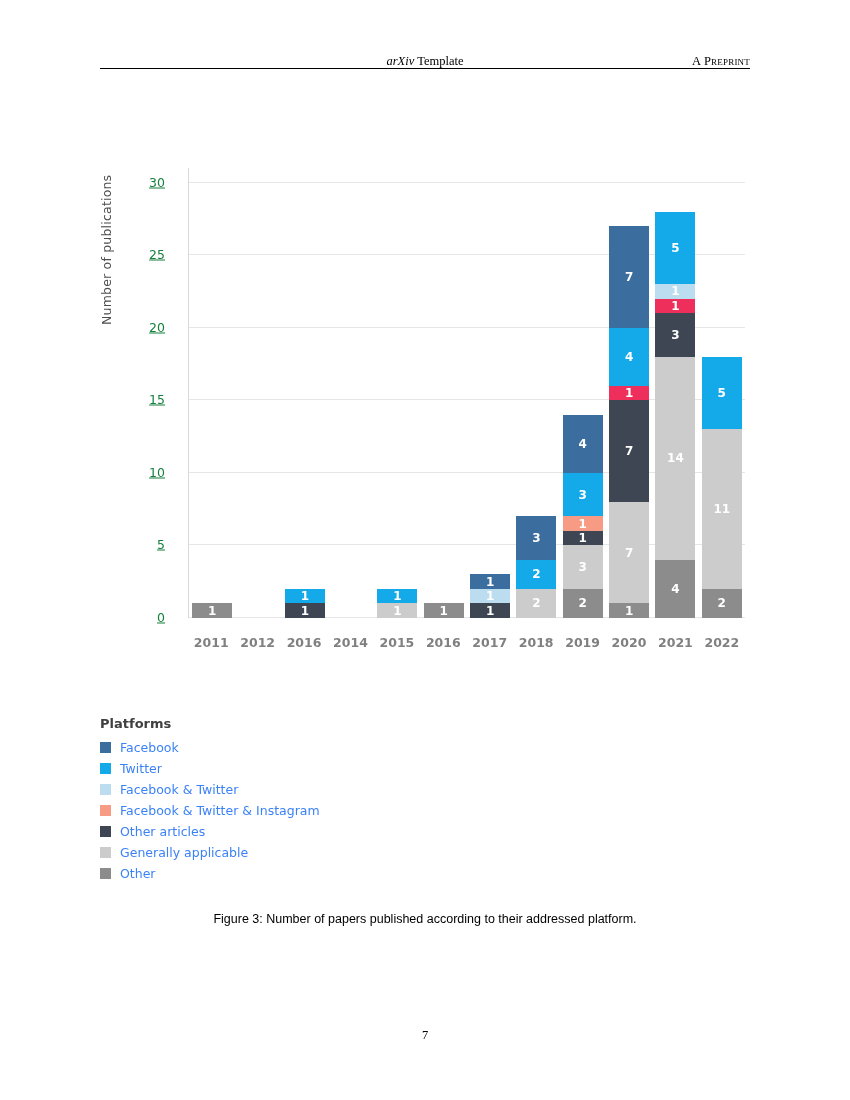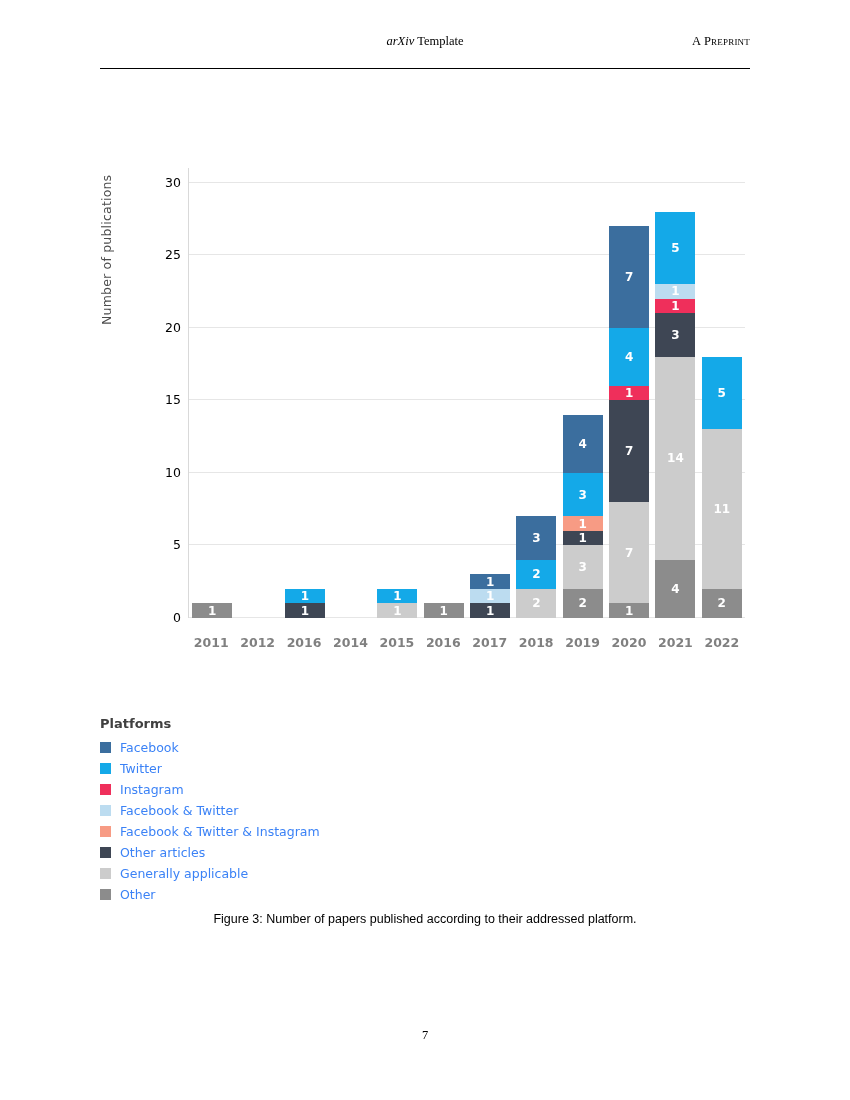--- a/index.html
+++ b/index.html
@@ -13,21 +13,21 @@
     font-family: "Liberation Serif", serif;
     color: #000000;
     position: relative;
     overflow: hidden;
   }
 
   
   .page-header {
     position: absolute;
     left: 100px;
-    top: 34px;
+    top: 54px;
     width: 650px;
     display: flex;
     justify-content: center;
     align-items: flex-end;
     font-size: 12px;
   }
   .page-header .hdr-center {
     font-size: 12.5px;
   }
   .page-header .hdr-center .ital {
@@ -97,25 +97,26 @@
   .gridline {
     position: absolute;
     left: 0;
     right: 0;
     height: 1px;
     background: #e6e6e6;
   }
   .ytick {
     position: absolute;
     right: 100%;
-    margin-right: 8px;
+    margin-right: 24px;
     transform: translateY(-50%);
     font-size: 12.5px;
-    color: #000000;
+    color: #15803d;
     white-space: nowrap;
+    text-decoration: underline;
   }
 
   .bars {
     position: absolute;
     left: 0;
     right: 0;
     bottom: 0;
     top: 0;
     display: flex;
     align-items: flex-end;
@@ -356,24 +357,20 @@
     <div id="legend-items">
         <div class="legend-item">
           <span class="legend-swatch" style="background: rgb(59, 110, 158);"></span>
           <span class="legend-label">Facebook</span>
         </div>
         <div class="legend-item">
           <span class="legend-swatch" style="background: rgb(20, 169, 232);"></span>
           <span class="legend-label">Twitter</span>
         </div>
         <div class="legend-item">
-          <span class="legend-swatch" style="background: rgb(239, 47, 91);"></span>
-          <span class="legend-label">Instagram</span>
-        </div>
-        <div class="legend-item">
           <span class="legend-swatch" style="background: rgb(188, 220, 240);"></span>
           <span class="legend-label">Facebook &amp; Twitter</span>
         </div>
         <div class="legend-item">
           <span class="legend-swatch" style="background: rgb(247, 155, 132);"></span>
           <span class="legend-label">Facebook &amp; Twitter &amp; Instagram</span>
         </div>
         <div class="legend-item">
           <span class="legend-swatch" style="background: rgb(62, 70, 84);"></span>
           <span class="legend-label">Other articles</span>

